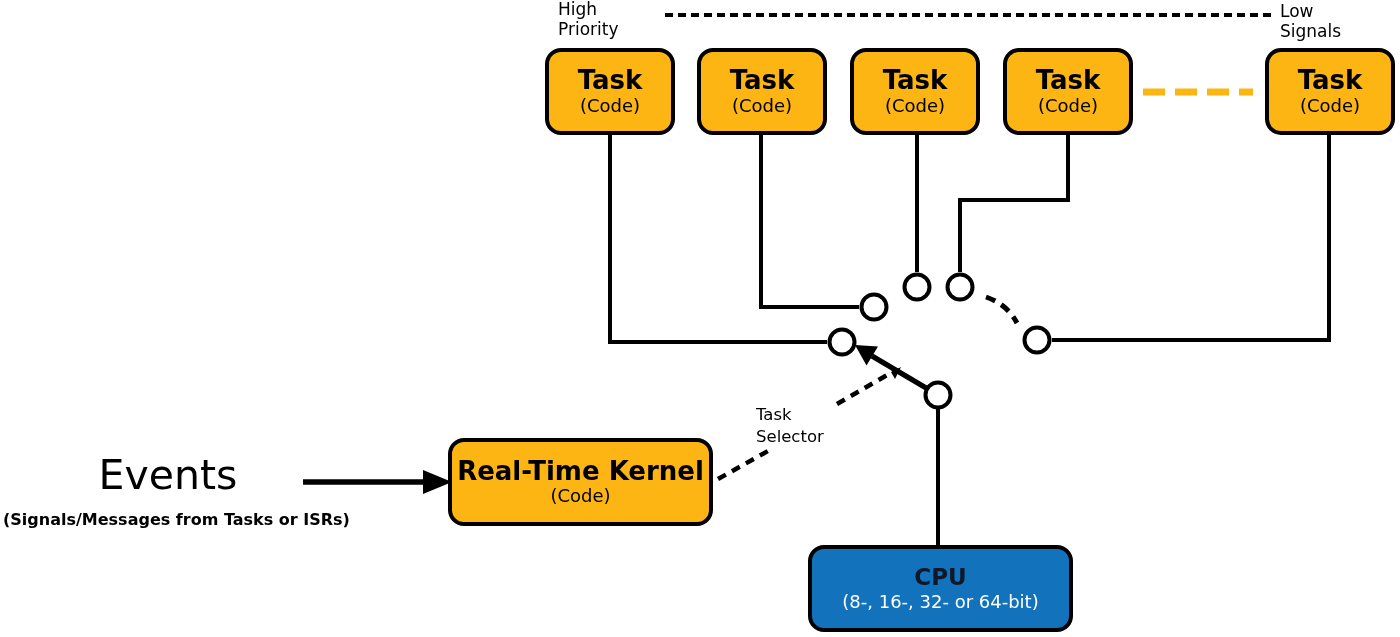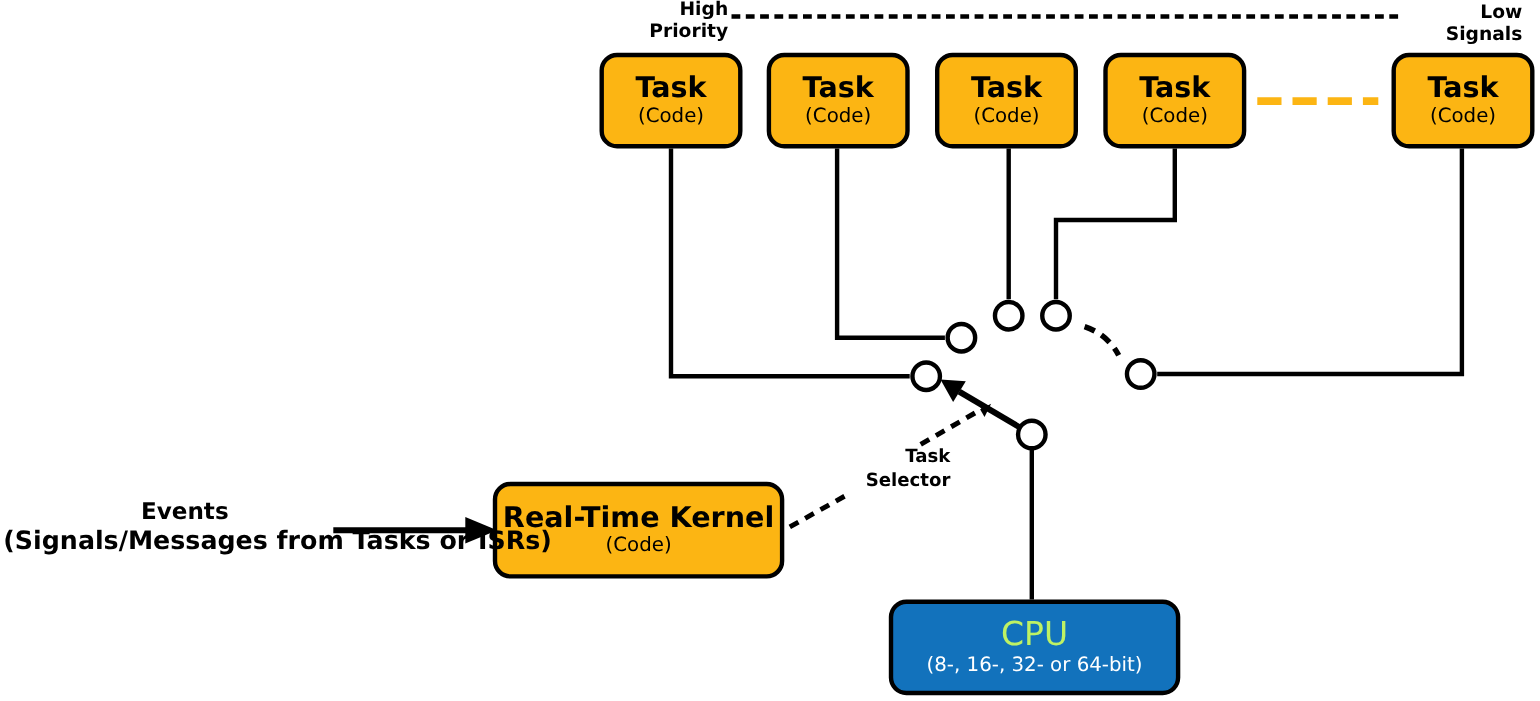--- a/index.html
+++ b/index.html
@@ -39,40 +39,40 @@
     left: 448px; top: 438px;
     width: 265px; height: 88px;
   }
   .kernel-box .title { font-weight: bold; font-size: 26px; line-height: 1.0; color: #000; }
   .kernel-box .subtitle { font-size: 18px; color: #000; margin-top: 1px; }
   .cpu-box {
     background: var(--cpu-fill, #1272BC);
     left: 808px; top: 545px;
     width: 265px; height: 87px;
   }
-  .cpu-box .title { font-weight: normal; font-size: 30px; line-height: 1.0; color: #bef264; }
+  .cpu-box .title { font-weight: bold; font-size: 23px; line-height: 1.0; color: #0f172a; }
   .cpu-box .subtitle { font-size: 18px; color: #fff; margin-top: 2px; text-align: right; }
   .label {
     position: absolute;
-    font-weight: bold;
+    font-weight: normal;
     color: #000;
-    text-align: right;
+    text-align: left;
     white-space: pre-line;
   }
   .priority-label { font-size: 17px; line-height: 1.15; }
   .high-priority { left: 558px; top: 0px; width: 104px; }
   .low-priority  { left: 1280px; top: 2px; width: 104px; }
   .selector-label { left: 756px; top: 404px; width: 108px; font-size: 16.5px; line-height: 1.35; }
   .events-block {
     position: absolute;
     left: 3px; top: 455px; width: 330px;
     text-align: center; color: #000;
   }
-  .events-title { font-weight: bold; font-size: 21px; line-height: 1.0; }
-  .events-subtitle { font-weight: bold; font-size: 23px; line-height: 1.2; white-space: nowrap; margin-top: 3px; }
+  .events-title { font-weight: normal; font-size: 41px; line-height: 1.0; }
+  .events-subtitle { font-weight: bold; font-size: 16px; line-height: 1.2; white-space: nowrap; margin-top: 14px; }
   svg .wire { stroke: var(--wire, #000); stroke-width: 4; fill: none; }
   svg .thick { stroke-width: 5.5; }
   svg .dash-top { stroke: var(--wire, #000); stroke-width: 4; fill: none; stroke-dasharray: 8 5; }
   svg .dash-orange { stroke: var(--orange-dash, #FCB513); stroke-width: 7; fill: none; stroke-dasharray: 22 10; }
   svg .dash-arc { stroke: var(--wire, #000); stroke-width: 5; fill: none; stroke-dasharray: 10 7; }
   svg .dash-sel { stroke: var(--wire, #000); stroke-width: 4.5; fill: none; stroke-dasharray: 9 7; }
   svg .contact { fill: #ffffff; stroke: var(--wire, #000); stroke-width: 4; }
   svg .arrowhead { fill: var(--wire, #000); stroke: none; }
 </style>
 </head>

